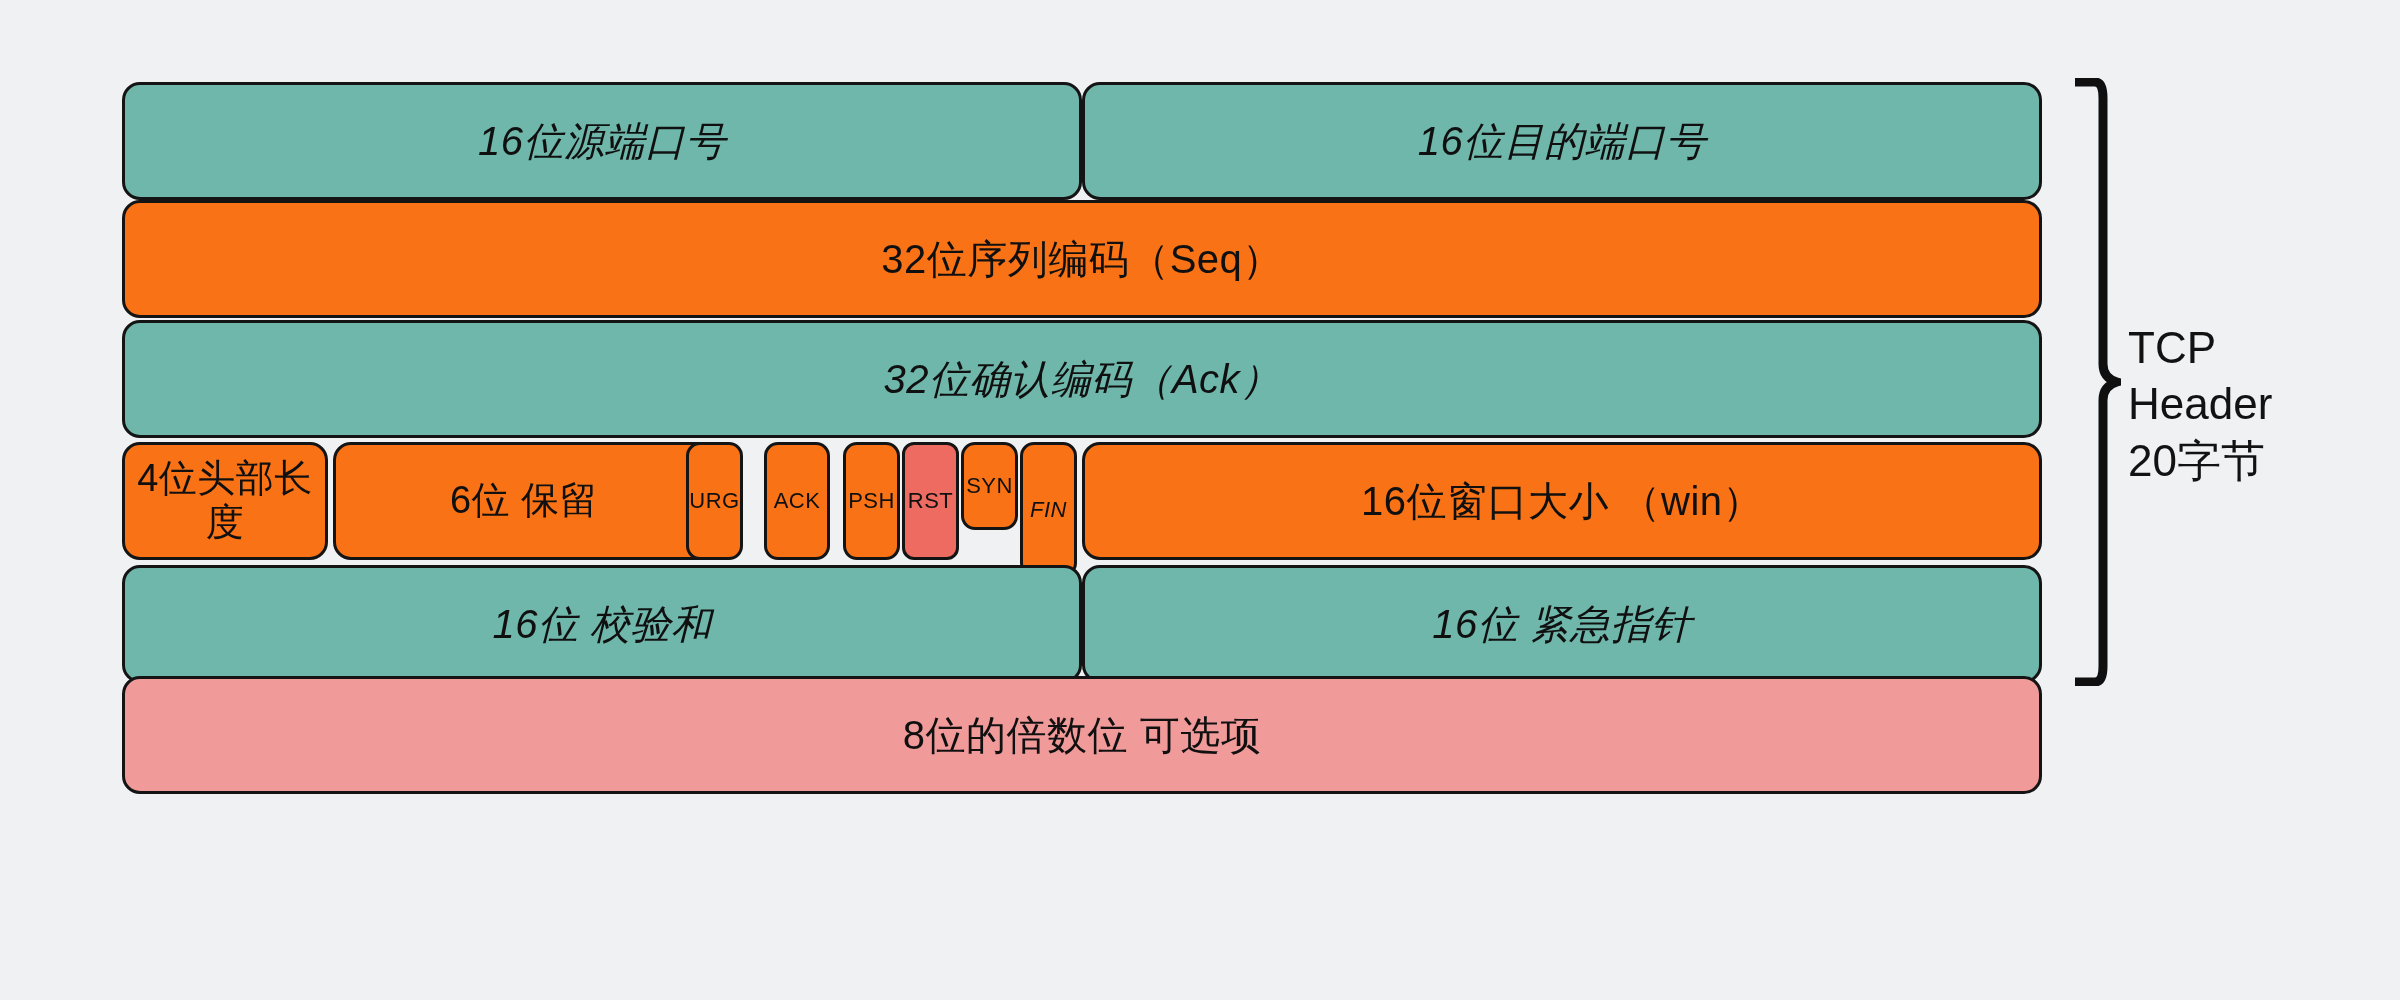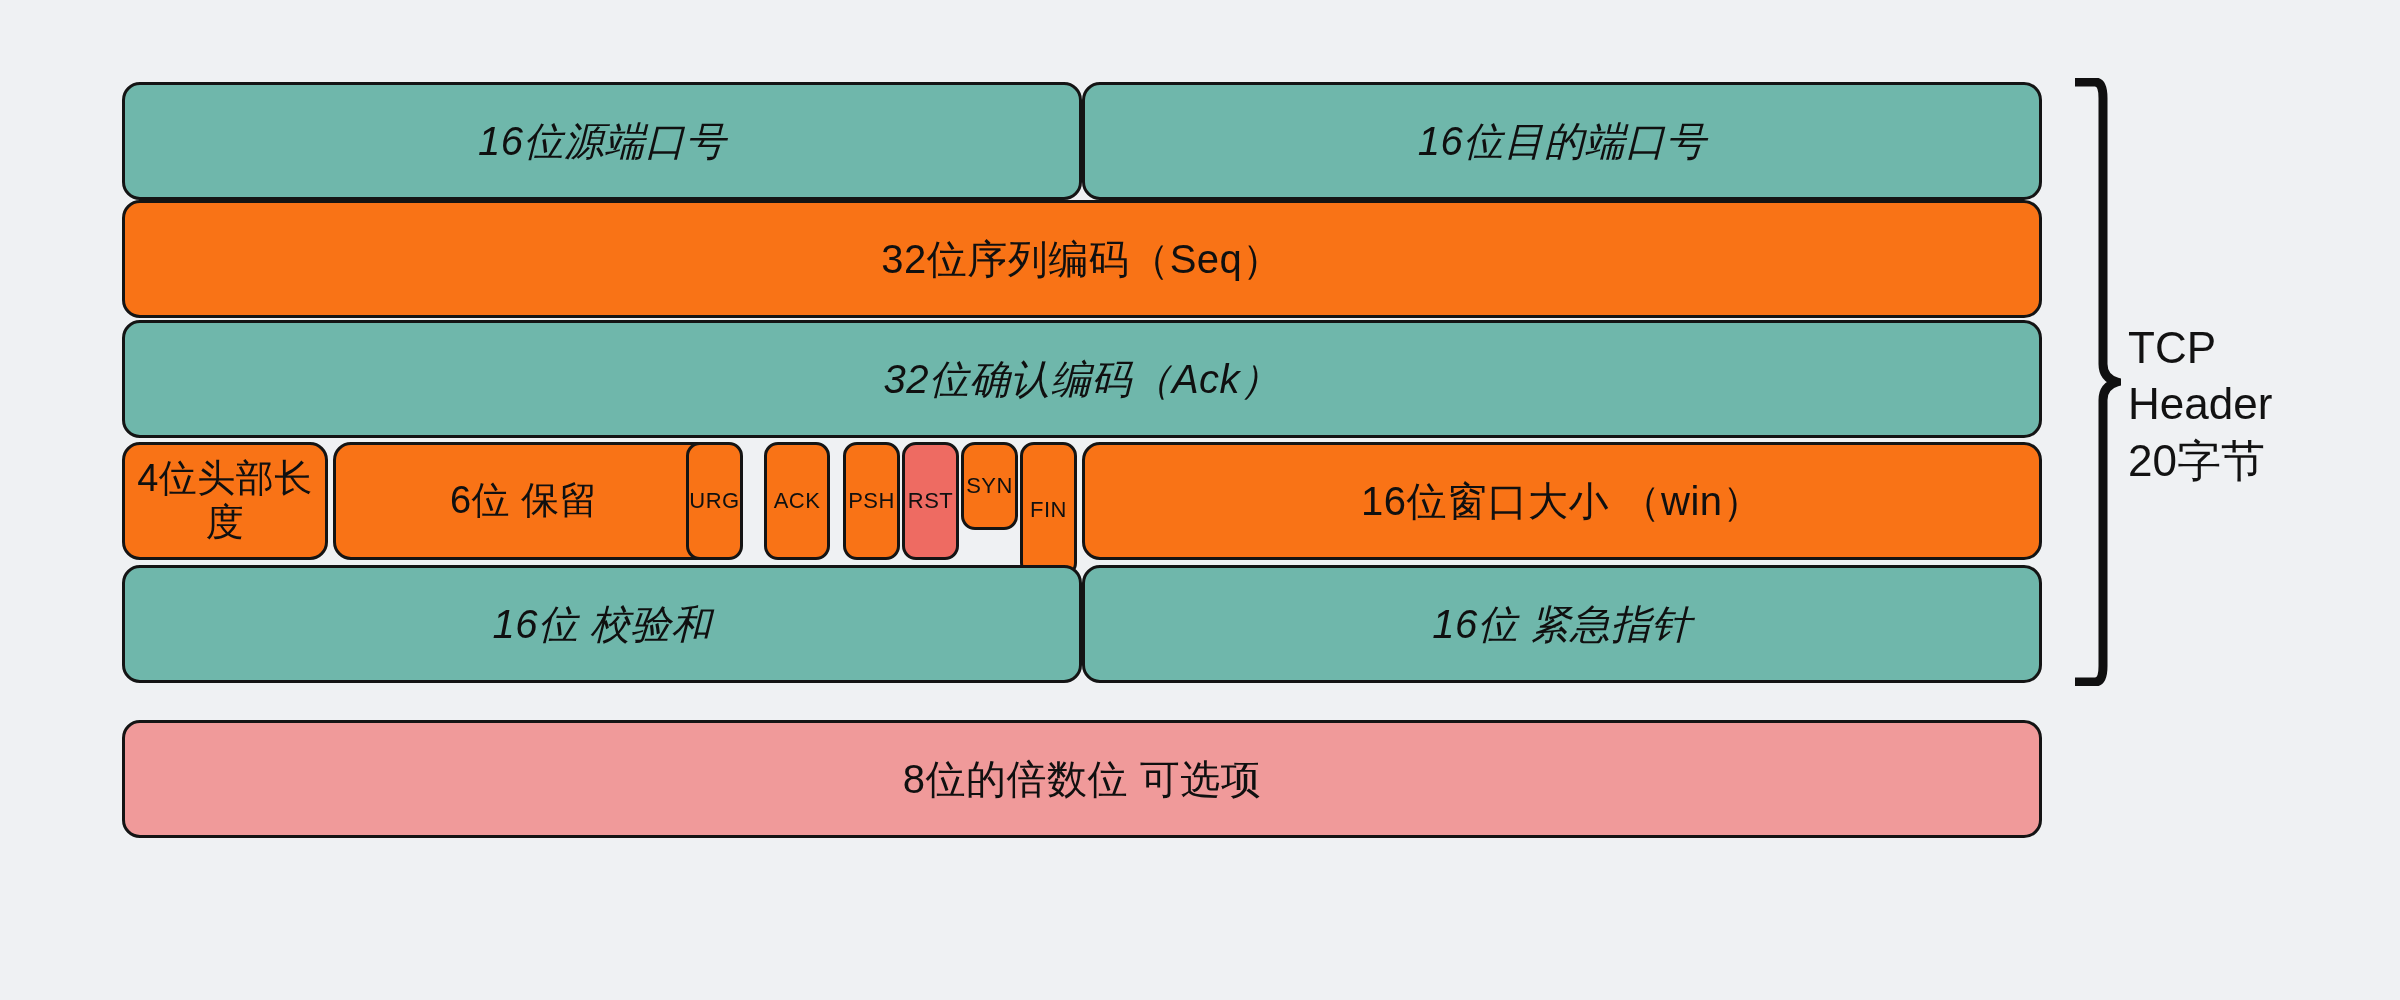--- a/index.html
+++ b/index.html
@@ -33,21 +33,21 @@
     color: #101010;
     line-height: 1.15;
     font-weight: 400;
     letter-spacing: 0.5px;
   }
 
   .cell.teal   { background: #6fb7ab; font-style: italic; }
   .cell.green  { background: #f97316; }
   .cell.pink   { background: #f09a9a; }
   .cell.yellow { background: #fcd377; }
-  .cell.red    { background: #ee6b62; }
+  .cell.red    { background: #ee6b62; border-radius: 12px; }
 
   .cell .label {
     display: block;
     white-space: pre-line;
     padding: 0 8px;
   }
 
   
   .fs-big   { font-size: 40px; }
   .fs-mid   { font-size: 38px; }
@@ -116,36 +116,36 @@
   </div>
   <div class="cell green flag" style="left:843px; top:442px; width:57px; height:118px;">
     <span class="label">PSH</span>
   </div>
   <div class="cell red flag" style="left:902px; top:442px; width:57px; height:118px;">
     <span class="label">RST</span>
   </div>
   <div class="cell green flag" style="left:961px; top:442px; width:57px; height:88px;">
     <span class="label">SYN</span>
   </div>
-  <div class="cell green flag" style="left:1020px; top:442px; width:57px; height:135px;">
+  <div class="cell green flag" style="left:1020px; top:442px; width:57px; height:135px;font-style:italic;">
     <span class="label">FIN</span>
   </div>
 
   <div class="cell green fs-big" style="left:1082px; top:442px; width:960px; height:118px;">
     <span class="label">16位窗口大小 （win）</span>
   </div>
 
   <div class="cell teal fs-big" style="left:122px; top:565px; width:960px; height:118px;">
     <span class="label">16位 校验和</span>
   </div>
   <div class="cell teal fs-big" style="left:1082px; top:565px; width:960px; height:118px;">
     <span class="label">16位 紧急指针</span>
   </div>
 
-  <div class="cell pink fs-big" style="left:122px; top:720px; width:1920px; height:118px;">
+  <div class="cell pink fs-big" style="left:122px; top:676px; width:1920px; height:118px;">
     <span class="label">8位的倍数位 可选项</span>
   </div>
 
 
   <div id="bracket">
     <svg width="46" height="608" viewBox="0 0 46 608" xmlns="http://www.w3.org/2000/svg">
       <path d="M4 4 L20 4 Q28 4 28 20 L28 286 Q28 300 42 304 Q28 308 28 322 L28 588 Q28 604 20 604 L4 604" fill="none" stroke="#101010" stroke-width="9" stroke-linecap="square" stroke-linejoin="miter"></path>
     </svg>
   </div>
 

